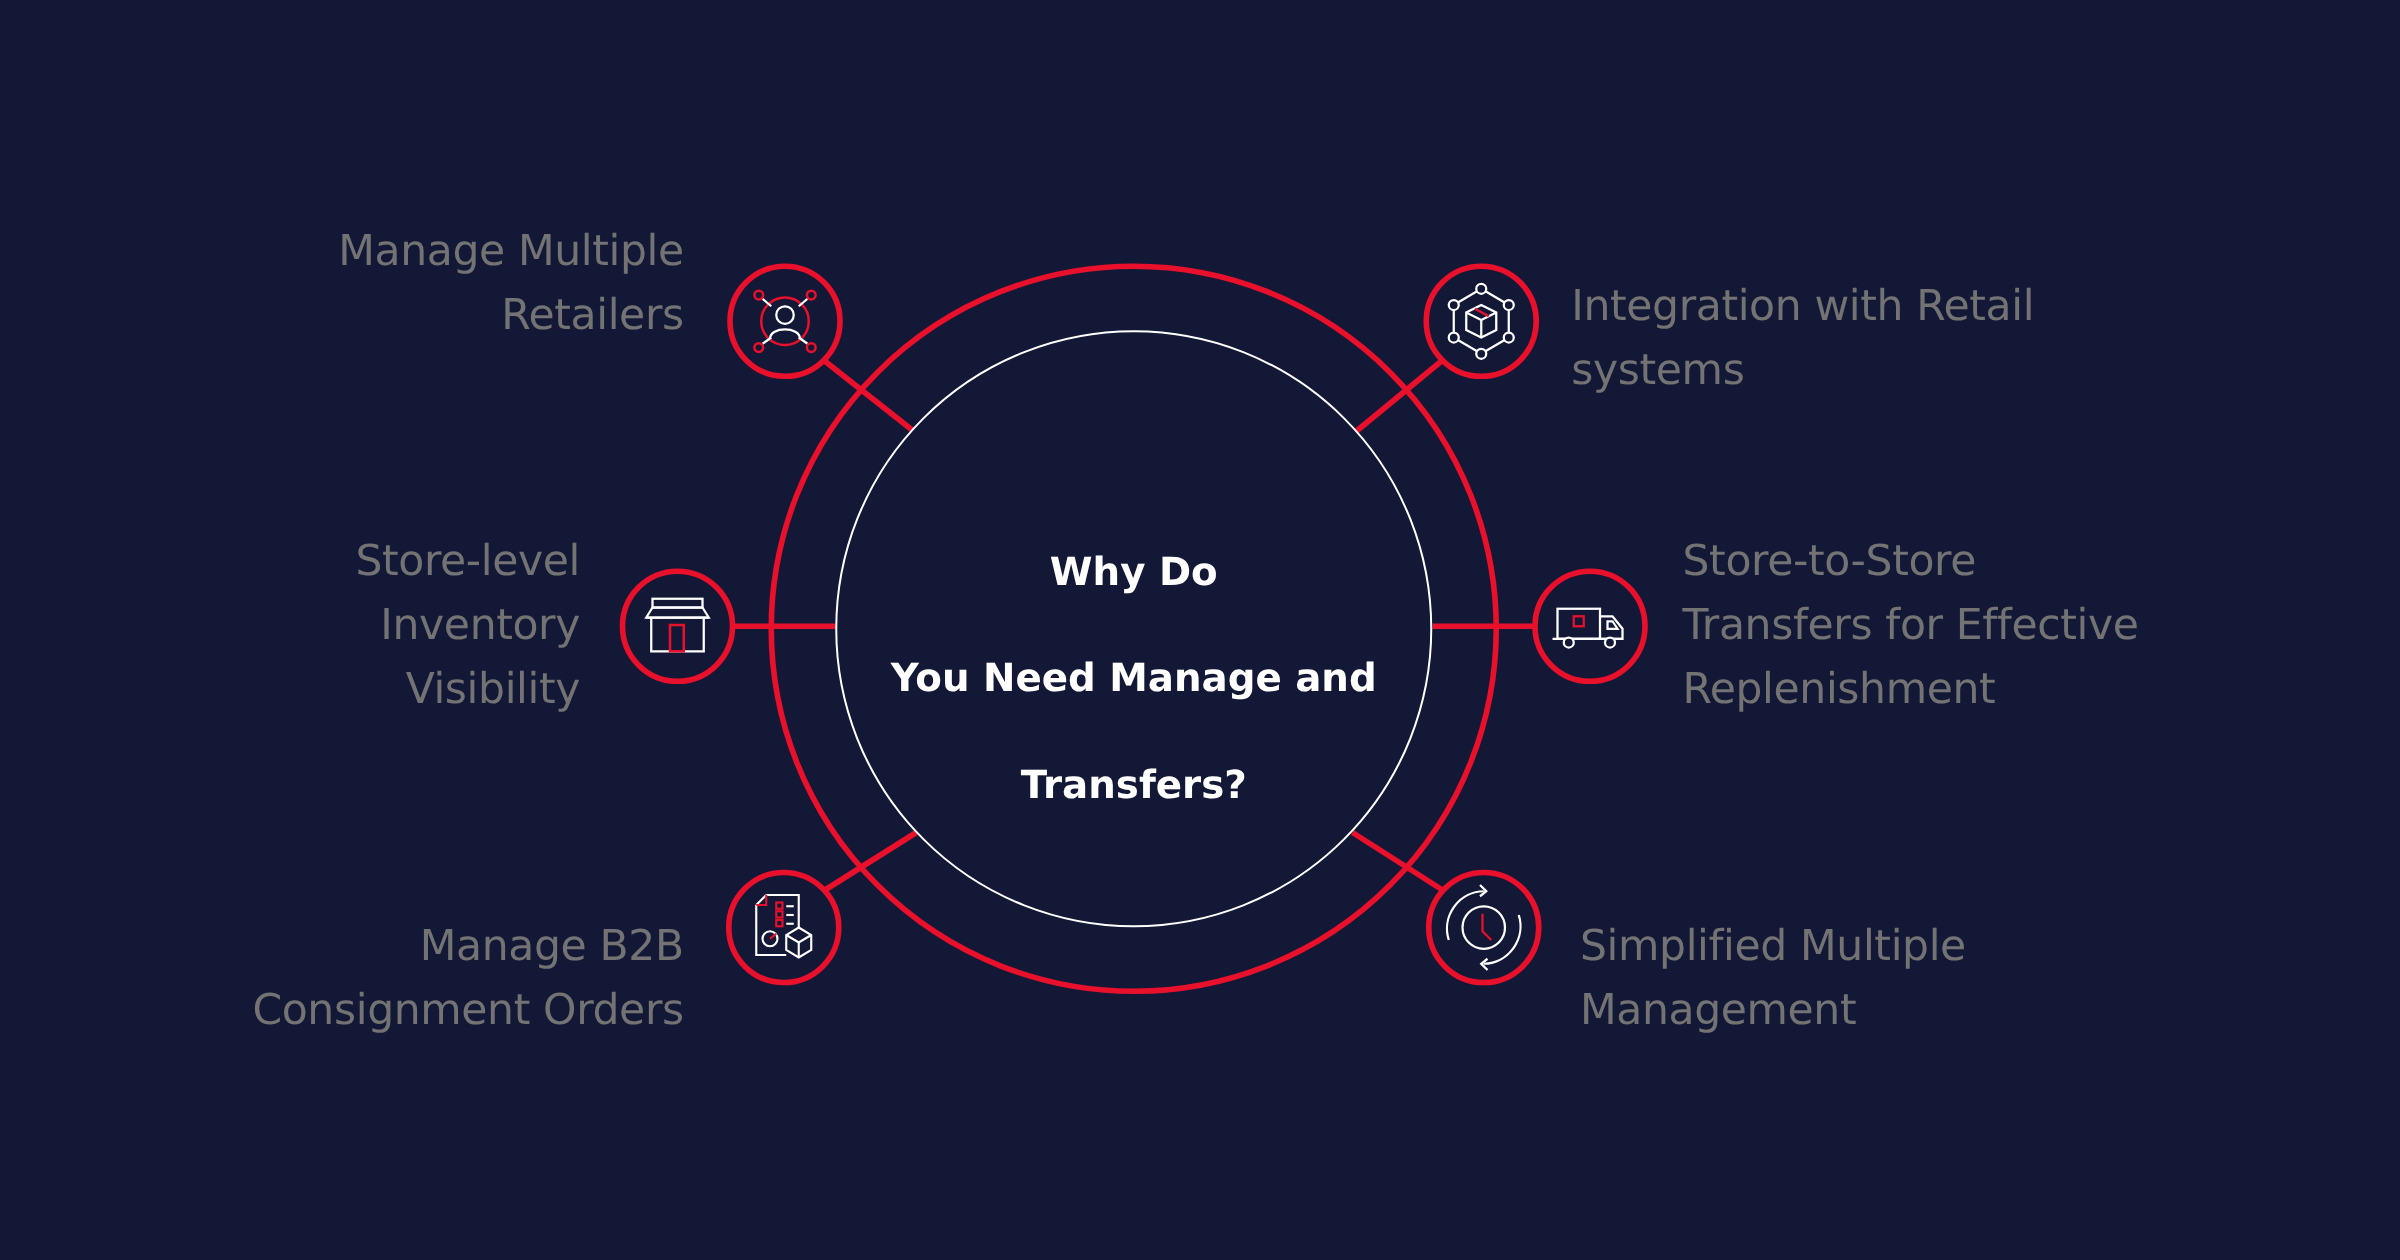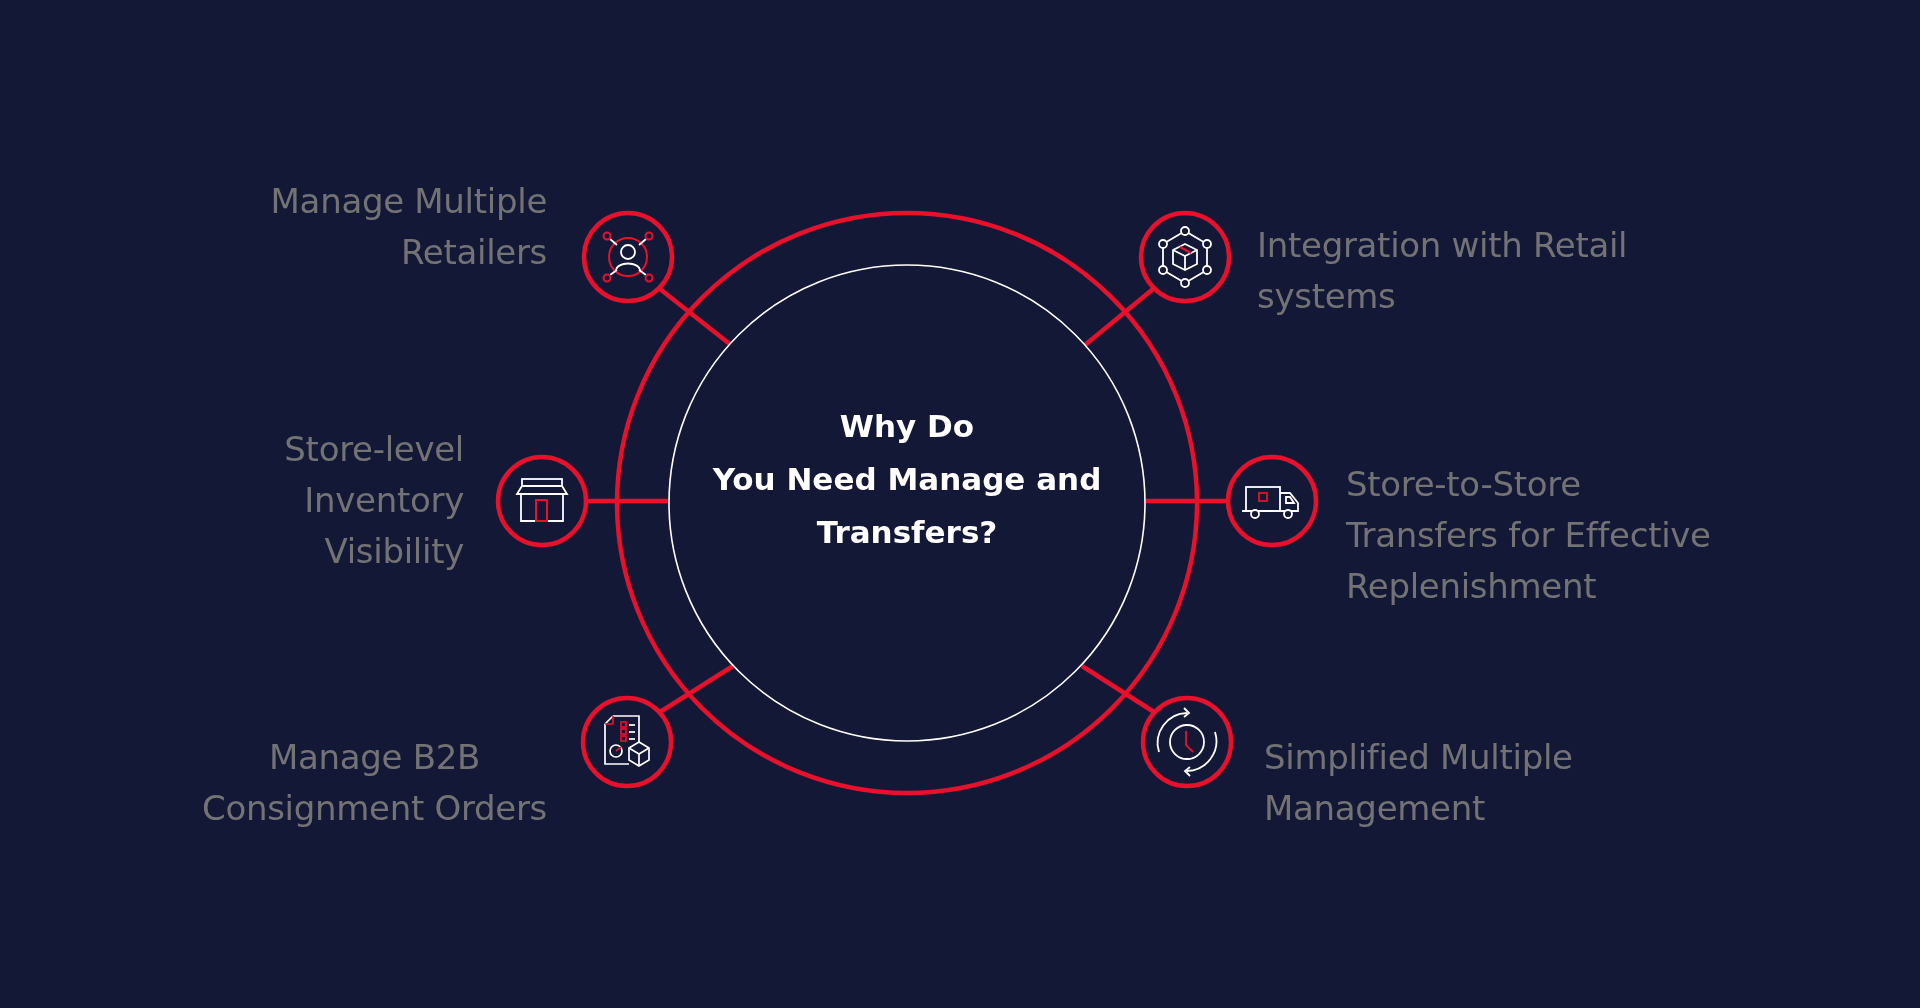--- a/index.html
+++ b/index.html
@@ -25,21 +25,21 @@
   .center-title {
     position: absolute;
     left: 657px; width: 500px;
     top: 400px;
     text-align: center;
     font-size: 31px;
     line-height: 53px;
     font-weight: 700;
     color: #ffffff;
   }
-  .center-title span { display: block; white-space: nowrap; }
+  .center-title span { display: block; white-space: nowrap; margin-top: 32px; }
 </style>
 </head>
 <body>
 
 <svg id="diagram-svg" viewBox="0 0 1920 1008" xmlns="http://www.w3.org/2000/svg">
 
   <g stroke="#e8102a" stroke-width="4.5" fill="none" stroke-linecap="butt">
     <line x1="660" y1="289" x2="731" y2="345"></line>
     <line x1="1153" y1="289" x2="1085" y2="345"></line>
     <line x1="587" y1="501" x2="669" y2="501"></line>
@@ -162,27 +162,27 @@
   <span>Integration with Retail</span>
   <span>systems</span>
 </div>
 
 <div class="label right-align" style="right:1456px; top:424px;">
   <span>Store-level</span>
   <span>Inventory</span>
   <span>Visibility</span>
 </div>
 
-<div class="label left-align" style="left:1346px; top:424px;margin-top:35px;">
+<div class="label left-align" style="left:1346px; top:424px;">
   <span>Store-to-Store</span>
   <span>Transfers for Effective</span>
   <span>Replenishment</span>
 </div>
 
-<div class="label right-align" style="right:1373px; top:732px;text-align:center;">
+<div class="label right-align" style="right:1373px; top:732px;">
   <span>Manage B2B</span>
   <span>Consignment Orders</span>
 </div>
 
 <div class="label left-align" style="left:1264px; top:732px;">
   <span>Simplified Multiple</span>
   <span>Management</span>
 </div>
 
 </body></html>

